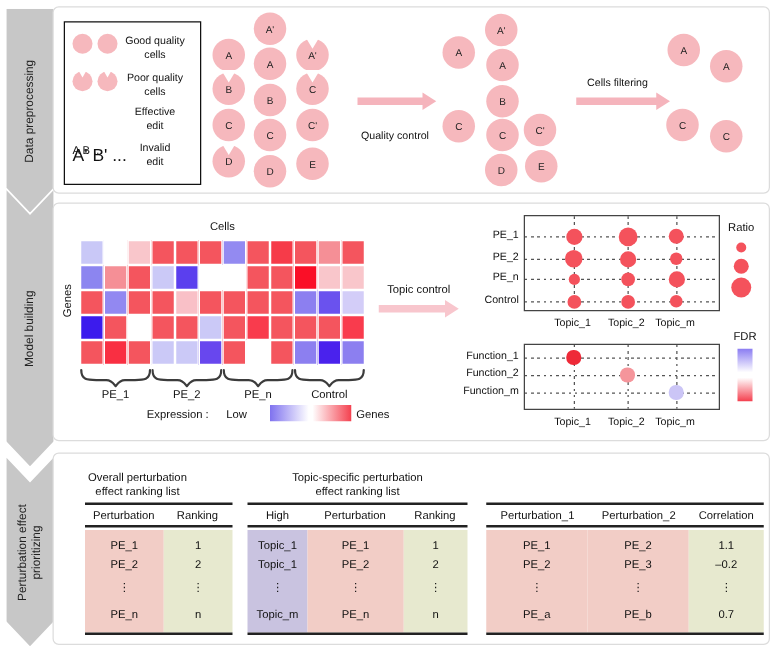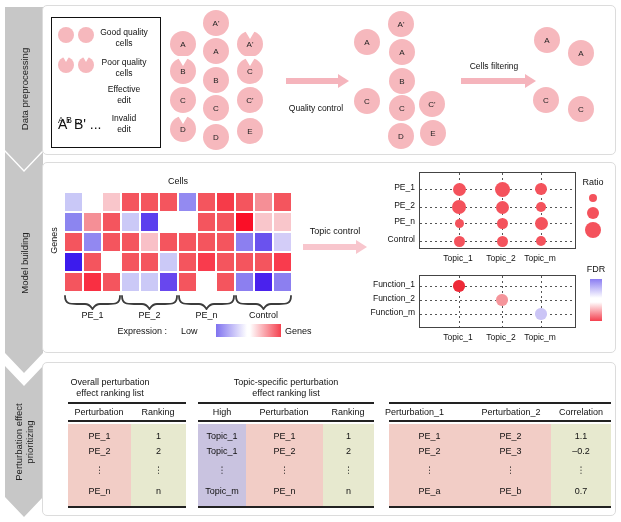--- a/index.html
+++ b/index.html
@@ -410,21 +410,21 @@
         <div class="t-col" style="left: 280px; width: 51px; background: rgb(231, 233, 207);">
           <div class="t-cellval" style="top: 7px;">1</div>
           <div class="t-cellval" style="top: 22px;">2</div>
           <div class="t-cellval" style="top: 41px;">⋮</div>
           <div class="t-cellval" style="top: 62px;">n</div>
         </div>
         <div class="t-rule" style="left: 155px; top: 143px; width: 176px;"></div>
       </div>
       <div class="abs" style="left: 0px; top: 0px; width: 100%; height: 100%;">
         <div class="t-rule" style="left: 346px; top: 39px; width: 222px;"></div>
-        <div class="t-head ctr" style="left: 342px; top: 44px; width: 90px; text-align: left;">Perturbation_1</div>
+        <div class="t-head ctr" style="left: 342px; top: 44px; width: 90px; text-align: center;">Perturbation_1</div>
         <div class="t-head ctr" style="left: 423px; top: 44px; width: 90px; text-align: center;">Perturbation_2</div>
         <div class="t-head ctr" style="left: 493px; top: 44px; width: 90px; text-align: center;">Correlation</div>
         <div class="t-rule" style="left: 346px; top: 57px; width: 222px;"></div>
         <div class="t-col" style="left: 346px; width: 81px; background: rgb(242, 205, 198);">
           <div class="t-cellval" style="top: 7px;">PE_1</div>
           <div class="t-cellval" style="top: 22px;">PE_2</div>
           <div class="t-cellval" style="top: 41px;">⋮</div>
           <div class="t-cellval" style="top: 62px;">PE_a</div>
         </div>
         <div class="t-col" style="left: 427px; width: 81px; background: rgb(242, 205, 198);">

